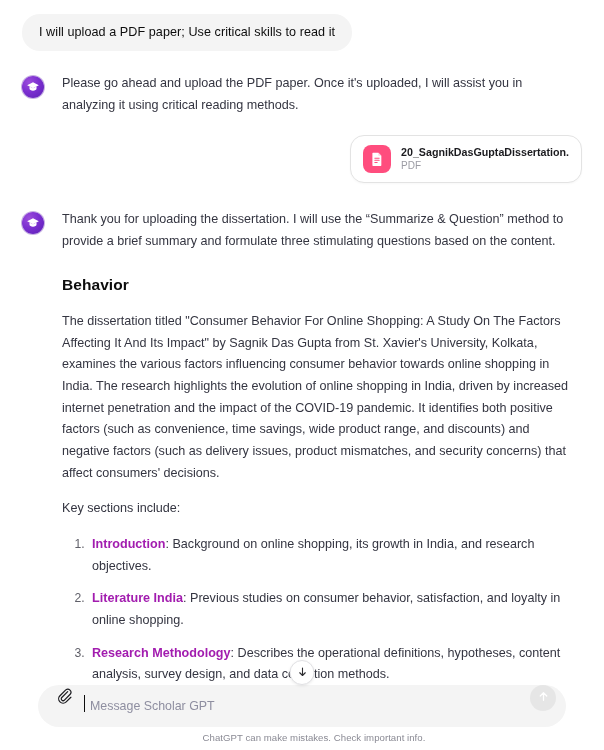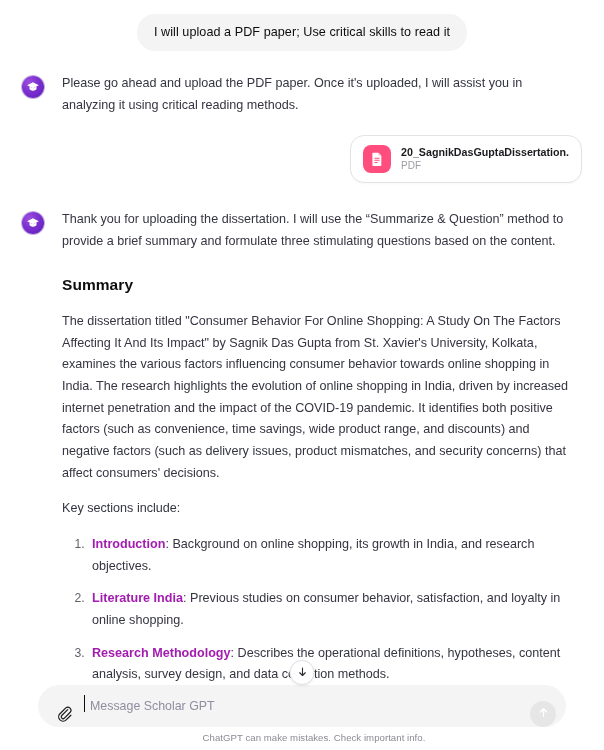--- a/index.html
+++ b/index.html
@@ -31,21 +31,21 @@
     background: #ffffff;
   }
 
   .conv-inner {
     padding: 14px 22px 0 22px;
   }
 
   
   .turn-user {
     display: flex;
-    justify-content: center;
+    justify-content: flex-start;
     margin-bottom: 22px;
   }
   .user-bubble {
     background: #f4f4f4;
     color: #0d0d0d;
     border-radius: 18px;
     padding: 9px 17px 10px 17px;
     font-size: 12.6px;
     line-height: 1.45;
     max-width: 430px;
@@ -189,21 +189,21 @@
   }
   .composer {
     position: absolute;
     left: 38px;
     top: 3px;
     width: 528px;
     height: 42px;
     background: #f4f4f4;
     border-radius: 24px;
     display: flex;
-    align-items: flex-end;
+    align-items: flex-start;
     padding: 0 8px 0 14px;
   }
   .clip-btn {
     flex: 0 0 auto;
     width: 24px;
     height: 24px;
     display: flex;
     align-items: center;
     justify-content: center;
   }
@@ -300,21 +300,21 @@
           <span>
             <svg width="14" height="14" viewBox="0 0 24 24" aria-hidden="true">
               <path d="M12 4 L22 9 L12 14 L2 9 Z" fill="#ffffff"></path>
               <path d="M6 11.2 L6 15.2 C6 17 8.7 18.4 12 18.4 C15.3 18.4 18 17 18 15.2 L18 11.2 L12 14.2 Z" fill="#ffffff"></path>
             </svg>
           </span>
         </div>
         <div class="assistant-body">
           <p class="tight">Thank you for uploading the dissertation. I will use the “Summarize &amp; Question” method to provide a brief summary and formulate three stimulating questions based on the content.</p>
 
-          <h2 class="section-title">Summary</h2>
+          <h2 class="section-title">Behavior</h2>
 
           <p>The dissertation titled "Consumer Behavior For Online Shopping: A Study On The Factors Affecting It And Its Impact" by Sagnik Das Gupta from St. Xavier's University, Kolkata, examines the various factors influencing consumer behavior towards online shopping in India. The research highlights the evolution of online shopping in India, driven by increased internet penetration and the impact of the COVID-19 pandemic. It identifies both positive factors (such as convenience, time savings, wide product range, and discounts) and negative factors (such as delivery issues, product mismatches, and security concerns) that affect consumers' decisions.</p>
 
           <p>Key sections include:</p>
 
           <ol class="sections" id="sections-list">
               <li><b>Introduction</b><span>: Background on online shopping, its growth in India, and research objectives.</span></li>
               <li><b>Literature India</b><span>: Previous studies on consumer behavior, satisfaction, and loyalty in online shopping.</span></li>
               <li><b>Research Methodology</b><span>: Describes the operational definitions, hypotheses, content analysis, survey design, and data collection methods.</span></li>
             </ol>

